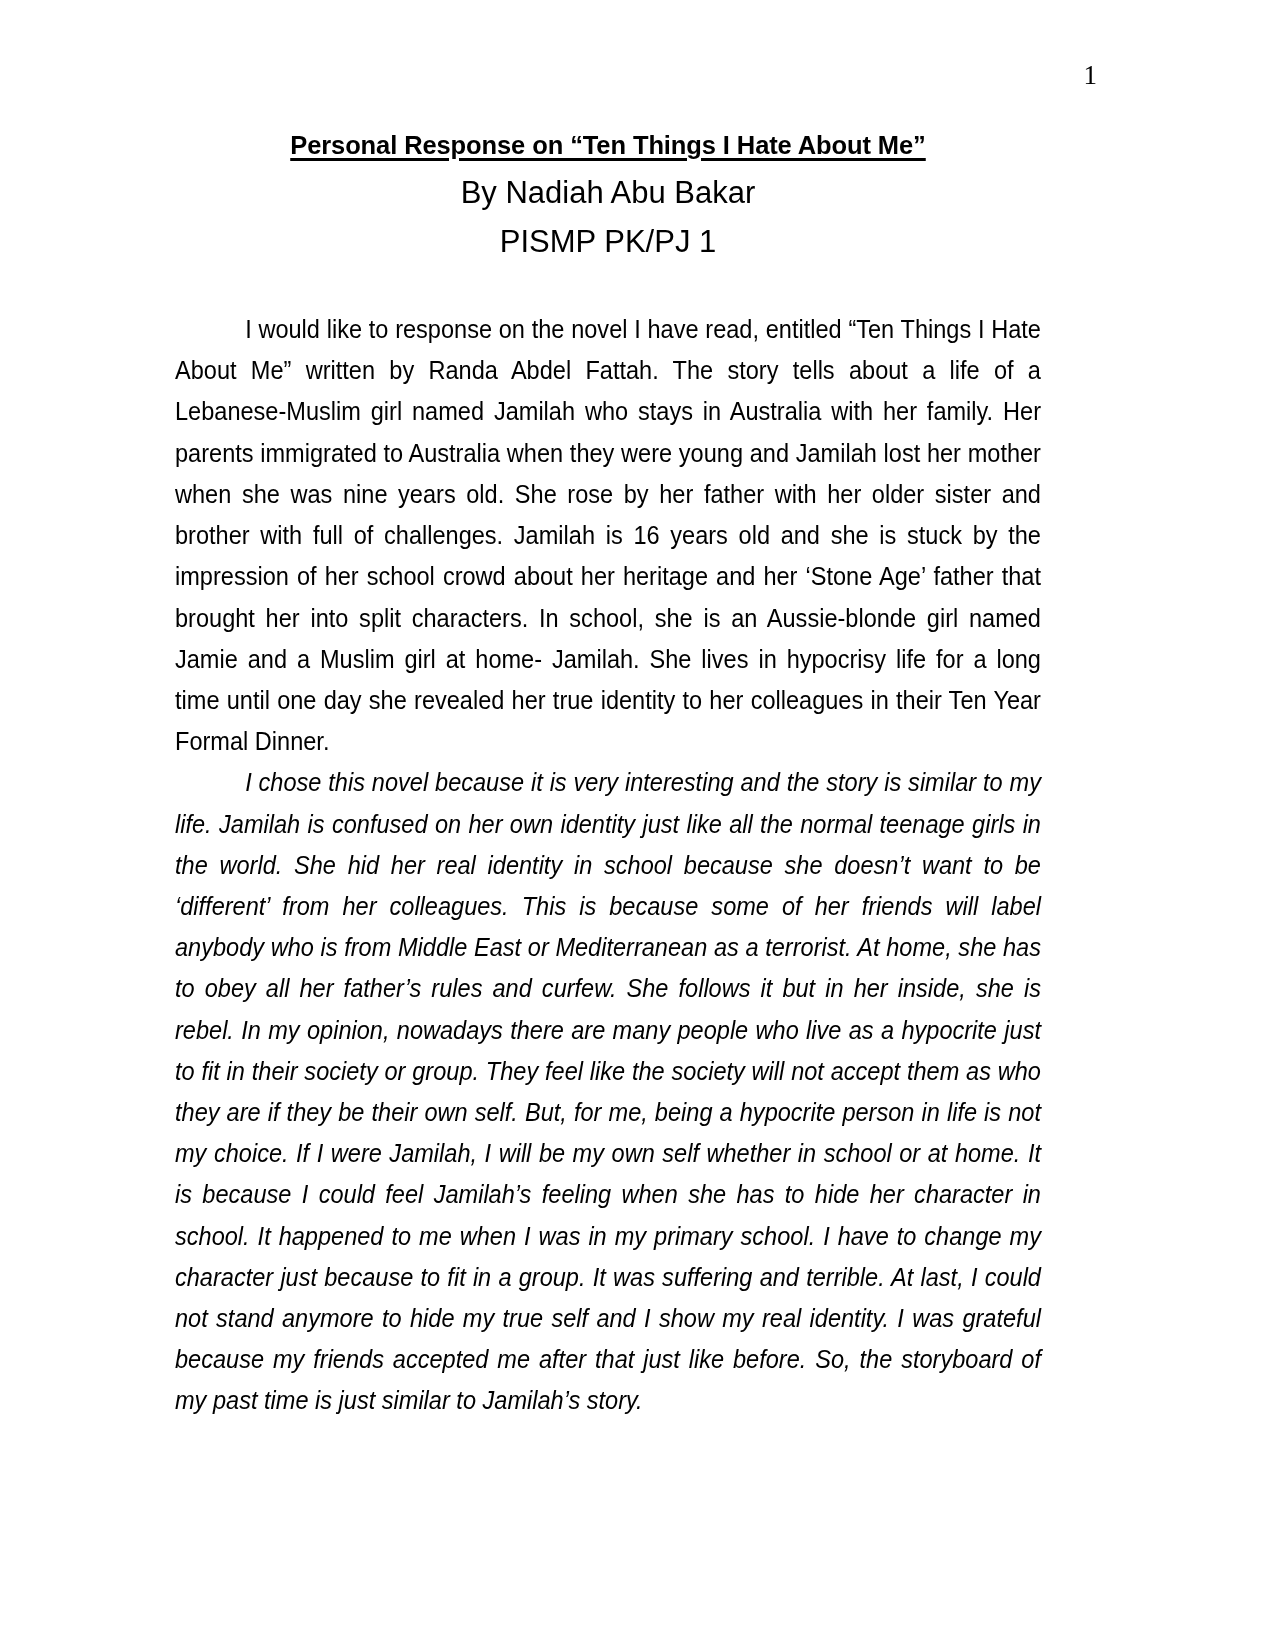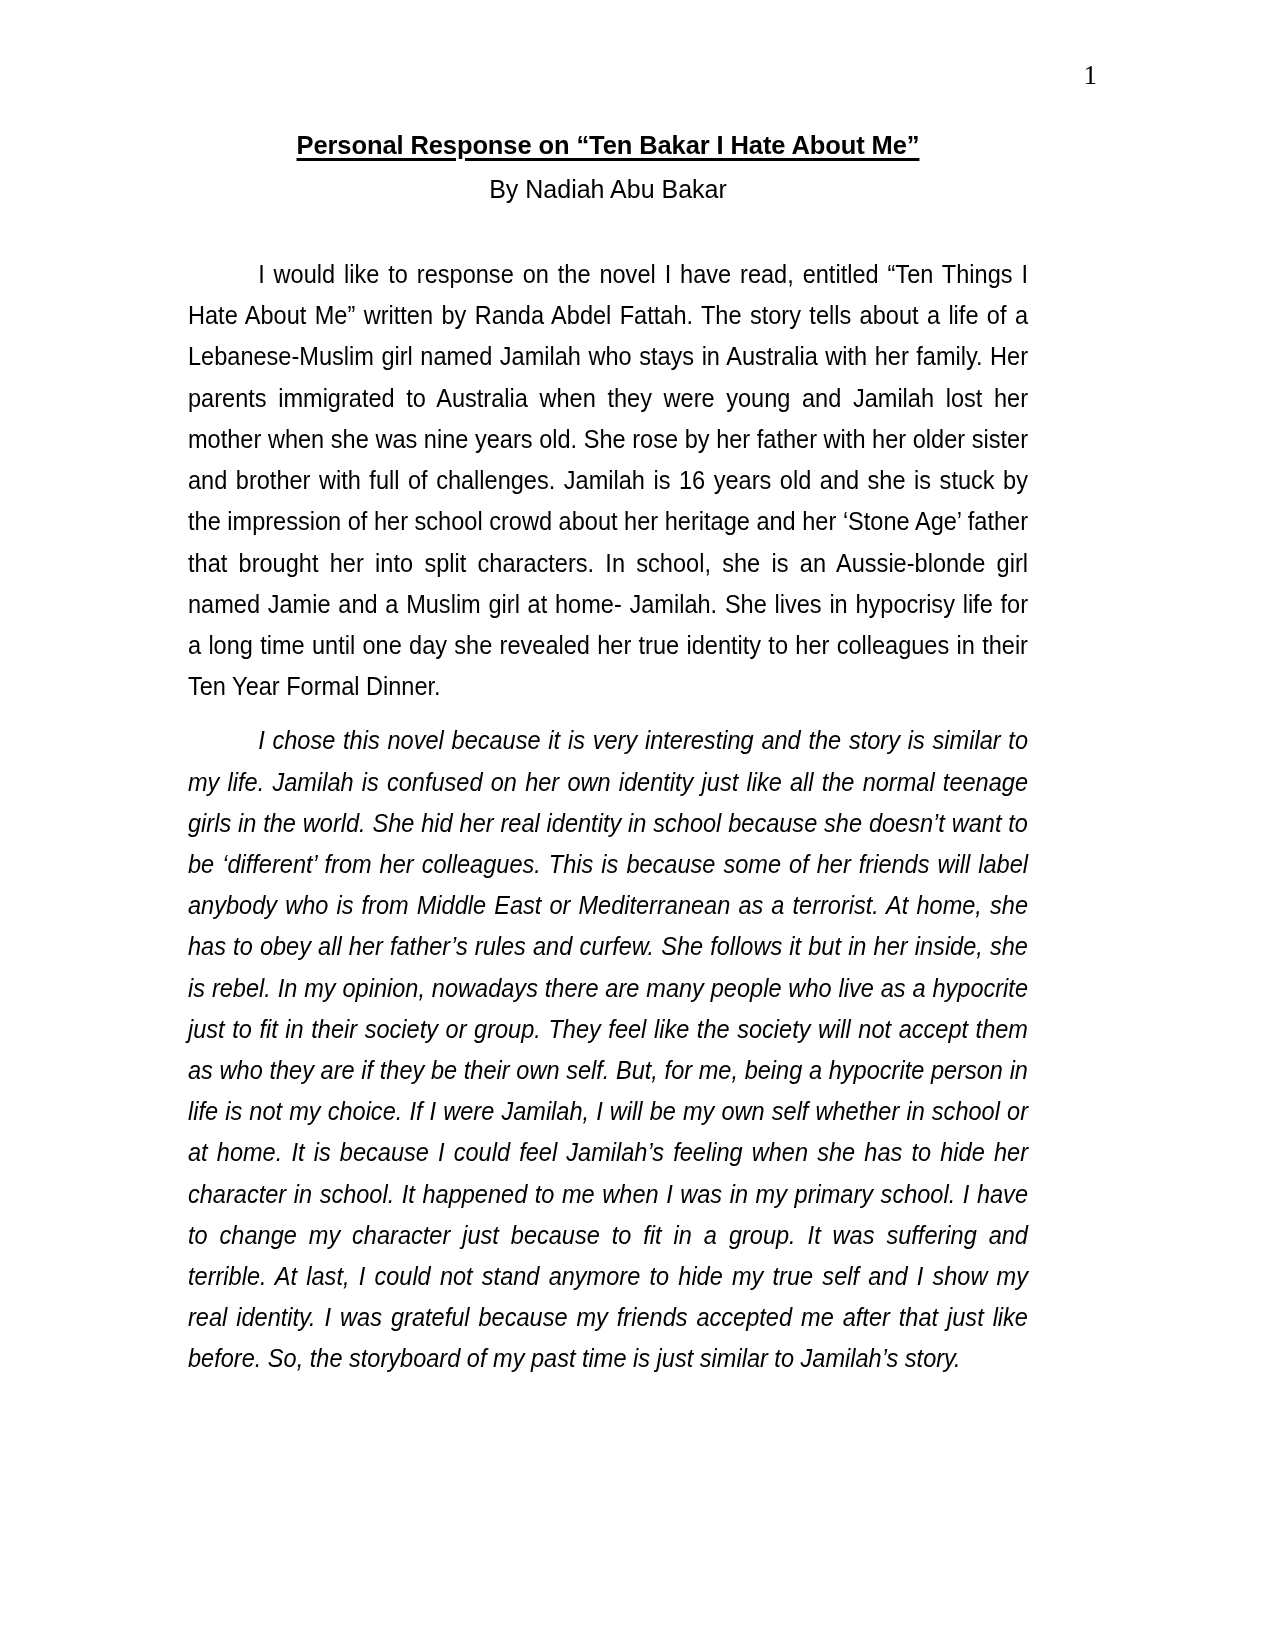--- a/index.html
+++ b/index.html
@@ -54,39 +54,39 @@
     display: block;
   }
   .doc-title .u {
     text-decoration: underline;
     text-decoration-thickness: 2.5px;
     text-underline-offset: 4px;
   }
 
   .byline,
   .classline {
-    font-size: 25px;
+    font-size: 31px;
     line-height: 1.0;
     margin: 18px;
   }
   .byline { margin-top: 17px; }
   .classline { margin-top: 18px; }
 
   
   .body {
     margin-top: 52px;
   }
 
   .para {
     font-size: 25.2px;
     line-height: 41.2px;
     text-align: justify;
     text-justify: inter-word;
     text-indent: 75px;
-    margin: 13px;
+    margin: 0;
     hyphens: none;
     word-spacing: 0px;
   }
 
   .para + .para {
     margin-top: 0;
     font-style: italic;
   }
 
   
@@ -100,22 +100,23 @@
 </head>
 <body>
 
 <div class="page">
 
   <div class="page-number">1</div>
 
   <div class="content">
 
     <div class="title-block">
-      <div class="doc-title"><span class="u">Personal Response on “Ten Bakar I Hate About Me”</span></div>
+      <div class="doc-title"><span class="u">Personal Response on “Ten Things I Hate About Me”</span></div>
       <div class="byline">By Nadiah Abu Bakar</div>
+      <div class="classline">PISMP PK/PJ 1</div>
     </div>
 
     <div class="body">
       <p class="para">
           <span class="condensed">I would like to response on the novel I have read, entitled “Ten Things I Hate About Me” written by Randa Abdel Fattah. The story tells about a life of a Lebanese-Muslim girl named Jamilah who stays in Australia with her family. Her parents immigrated to Australia when they were young and Jamilah lost her mother when she was nine years old. She rose by her father with her older sister and brother with full of challenges. Jamilah is 16 years old and she is stuck by the impression of her school crowd about her heritage and her ‘Stone Age’ father that brought her into split characters. In school, she is an Aussie-blonde girl named Jamie and a Muslim girl at home- Jamilah. She lives in hypocrisy life for a long time until one day she revealed her true identity to her colleagues in their Ten Year Formal Dinner.</span>
         </p>
       <p class="para">
           <span class="condensed">I chose this novel because it is very interesting and the story is similar to my life. Jamilah is confused on her own identity just like all the normal teenage girls in the world. She hid her real identity in school because she doesn’t want to be ‘different’ from her colleagues. This is because some of her friends will label anybody who is from Middle East or Mediterranean as a terrorist. At home, she has to obey all her father’s rules and curfew. She follows it but in her inside, she is rebel. In my opinion, nowadays there are many people who live as a hypocrite just to fit in their society or group. They feel like the society will not accept them as who they are if they be their own self. But, for me, being a hypocrite person in life is not my choice. If I were Jamilah, I will be my own self whether in school or at home. It is because I could feel Jamilah’s feeling when she has to hide her character in school. It happened to me when I was in my primary school. I have to change my character just because to fit in a group. It was suffering and terrible. At last, I could not stand anymore to hide my true self and I show my real identity. I was grateful because my friends accepted me after that just like before. So, the storyboard of my past time is just similar to Jamilah’s story.</span>
         </p>
     </div>

